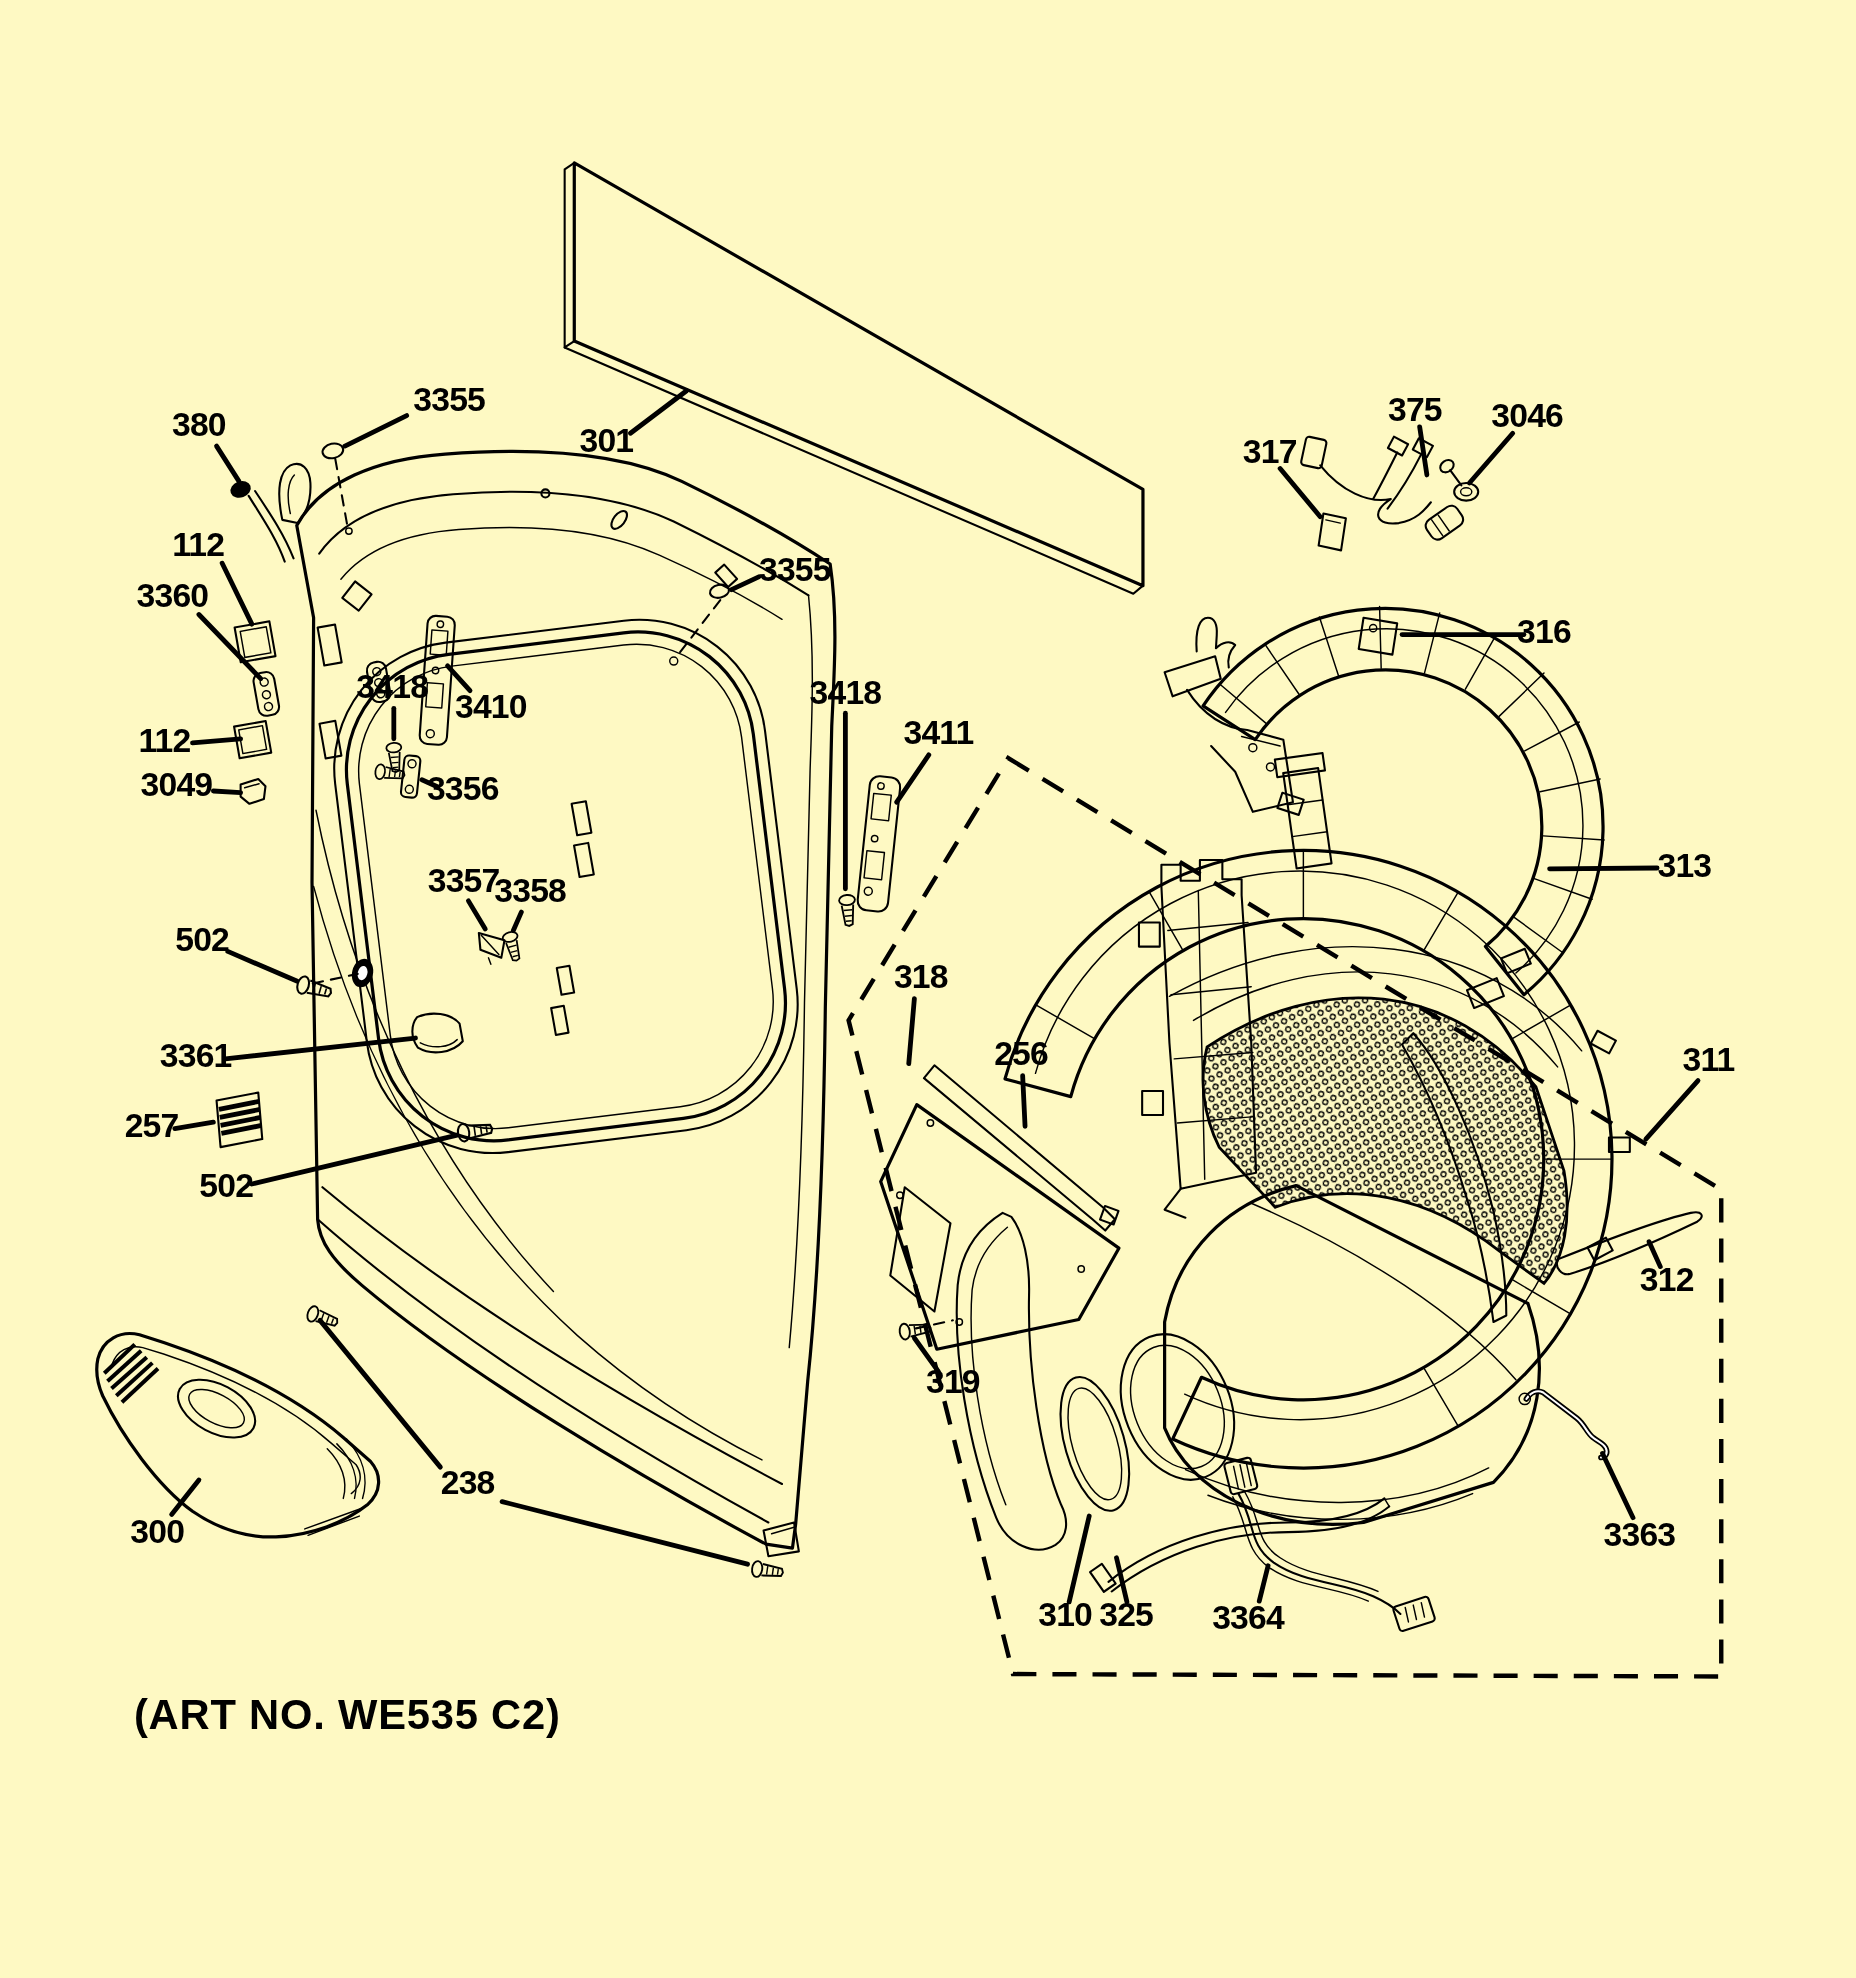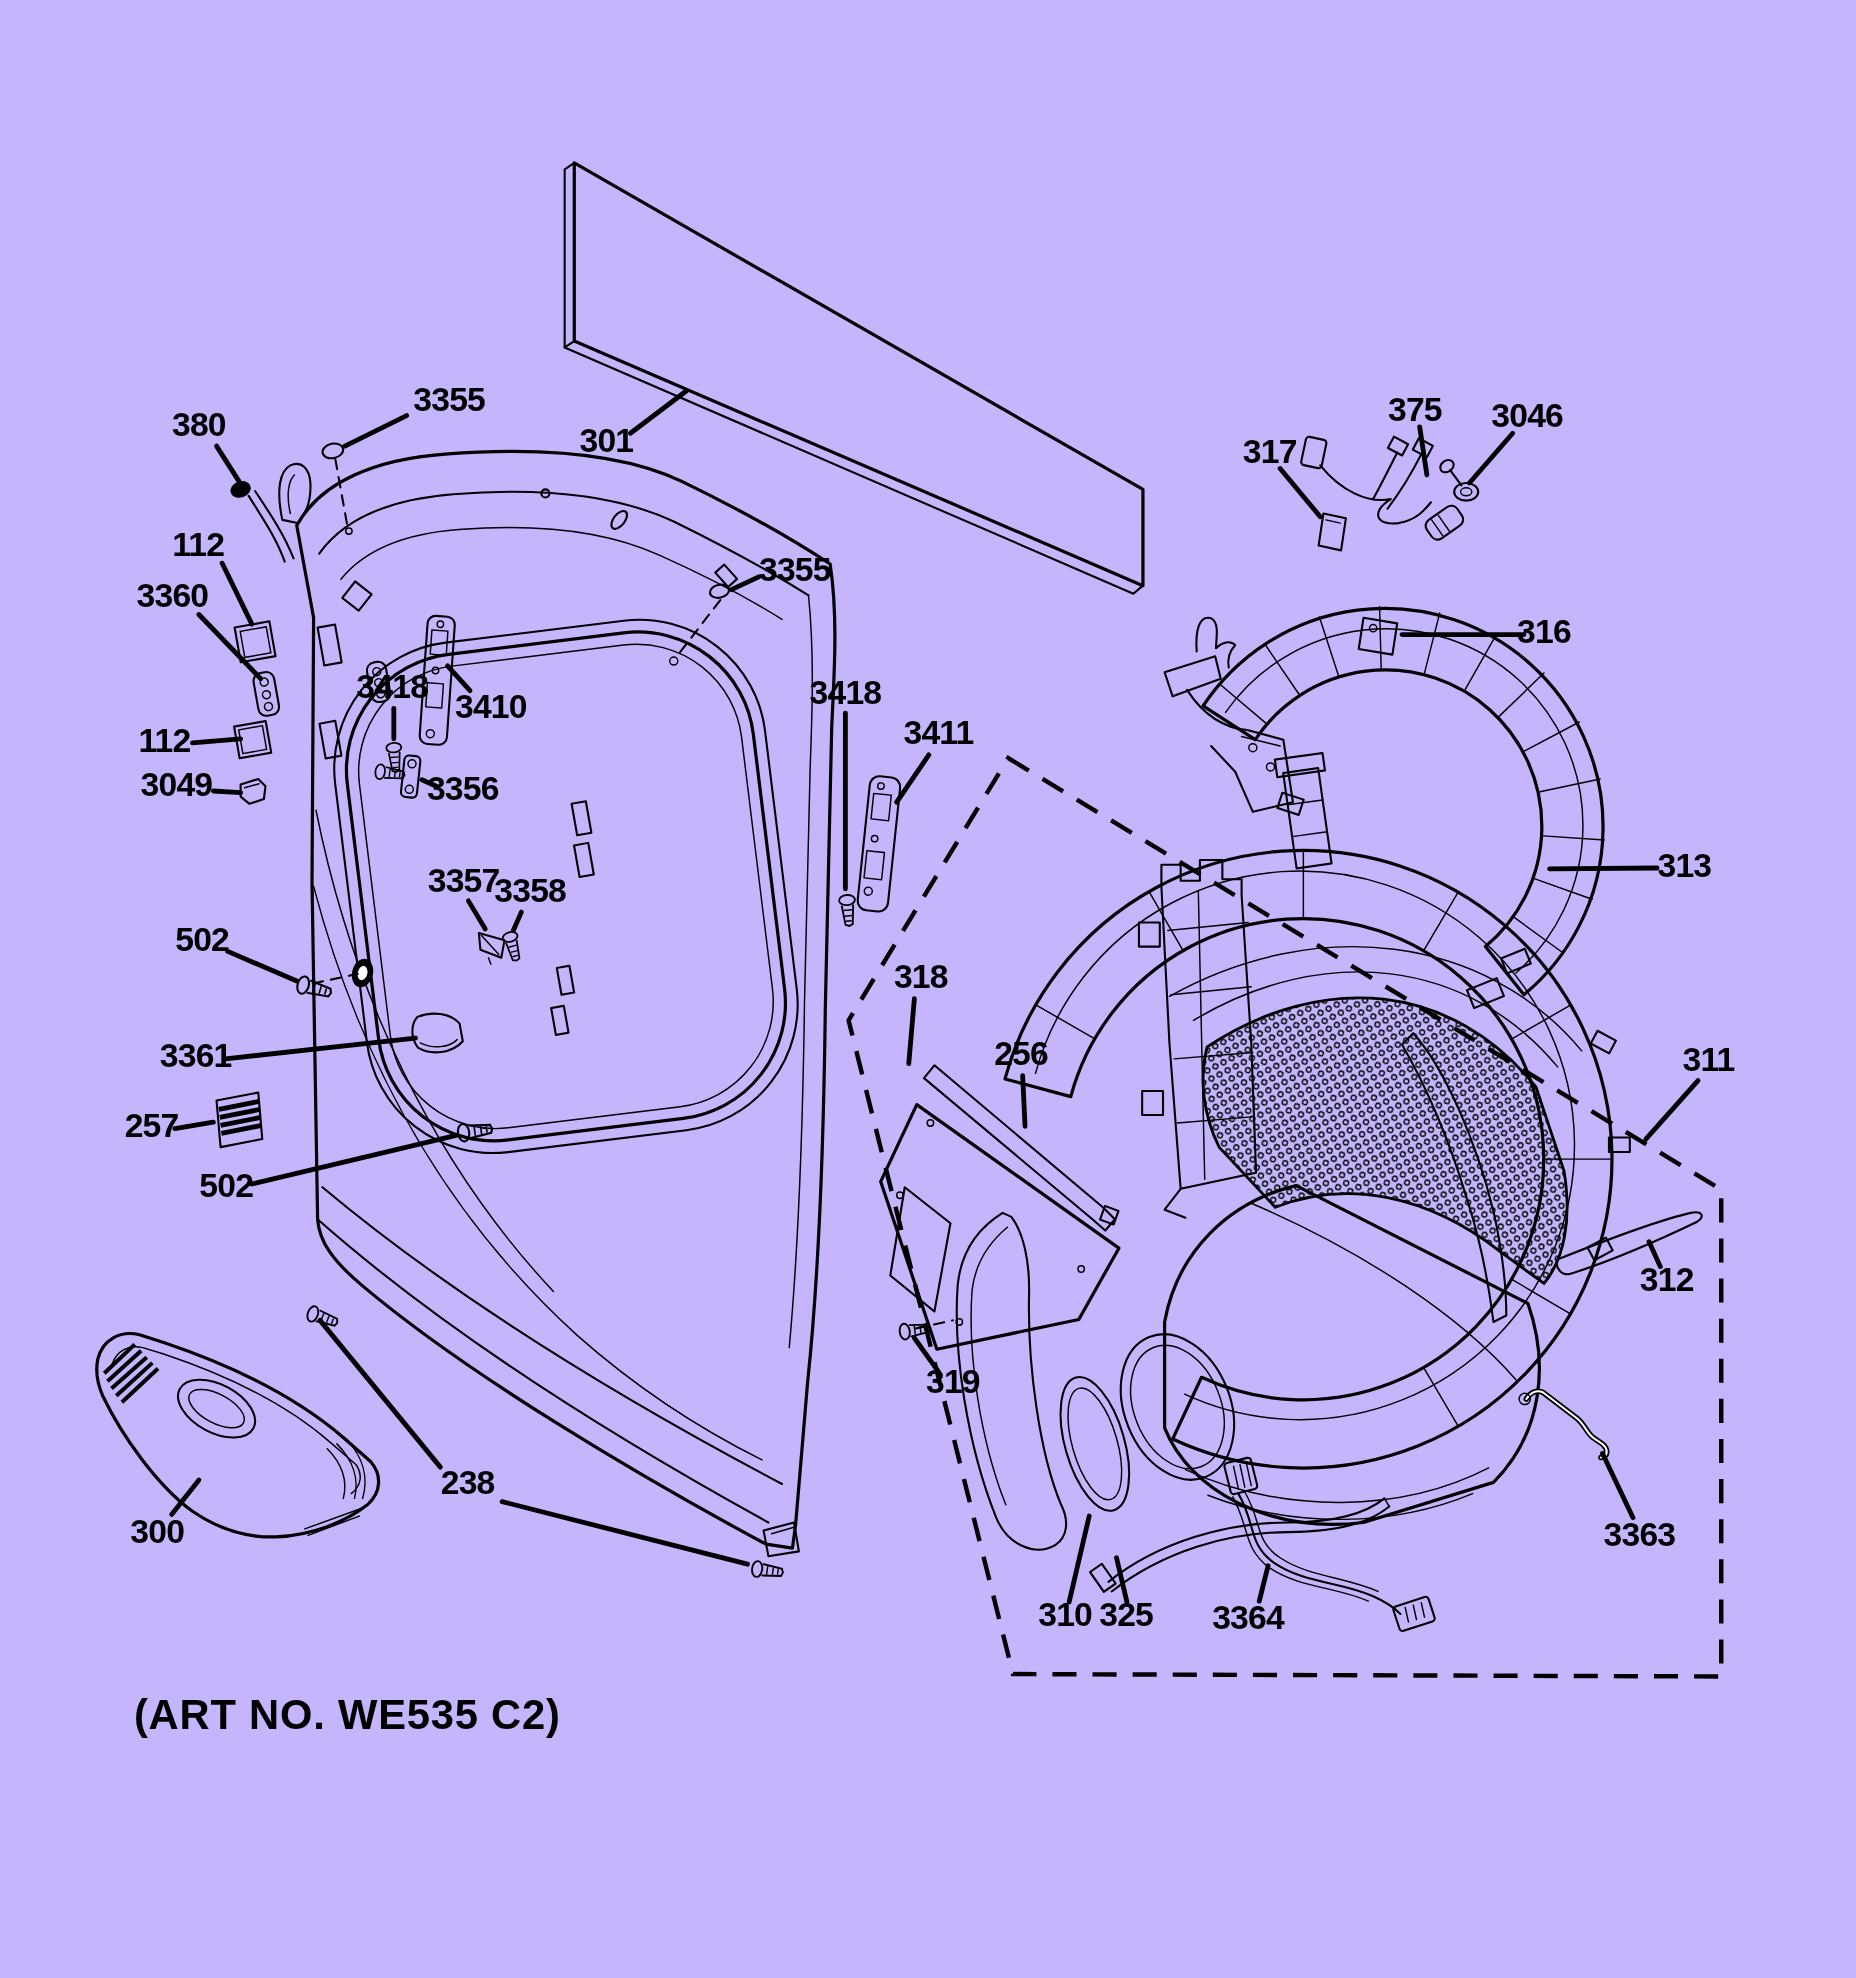--- a/index.html
+++ b/index.html
@@ -1,16 +1,16 @@
 <!DOCTYPE html>
 <html style="font-size:13px"><head>
 <meta charset="utf-8">
 <style>
   html,body{margin:0;padding:0;background:#ffffff;}
-  .stage{position:relative;width:1856px;height:1979px;background:#c4b5fd;overflow:hidden;
+  .stage{position:relative;width:1856px;height:1979px;background:#fef9c3;overflow:hidden;
          font-family:"Liberation Sans", sans-serif;}
   svg{position:absolute;inset:0;}
   .callout-label{font-family:"Liberation Sans", sans-serif;font-weight:700;font-size:42px;
                  fill:#000;text-anchor:middle;letter-spacing:-1px;}
   .leader{stroke:#000;stroke-width:6;stroke-linecap:round;}
   .leader.dash{stroke-width:2.6;stroke-dasharray:13 10;}
   .artno{font-family:"Liberation Sans", sans-serif;font-weight:700;font-size:52px;fill:#000;letter-spacing:1px;}
   .ln  {stroke:#000;stroke-width:4;fill:none;stroke-linecap:round;stroke-linejoin:round;}
   .md  {stroke:#000;stroke-width:2.6;fill:none;stroke-linecap:round;stroke-linejoin:round;}
   .tn  {stroke:#000;stroke-width:1.8;fill:none;stroke-linecap:round;stroke-linejoin:round;}

